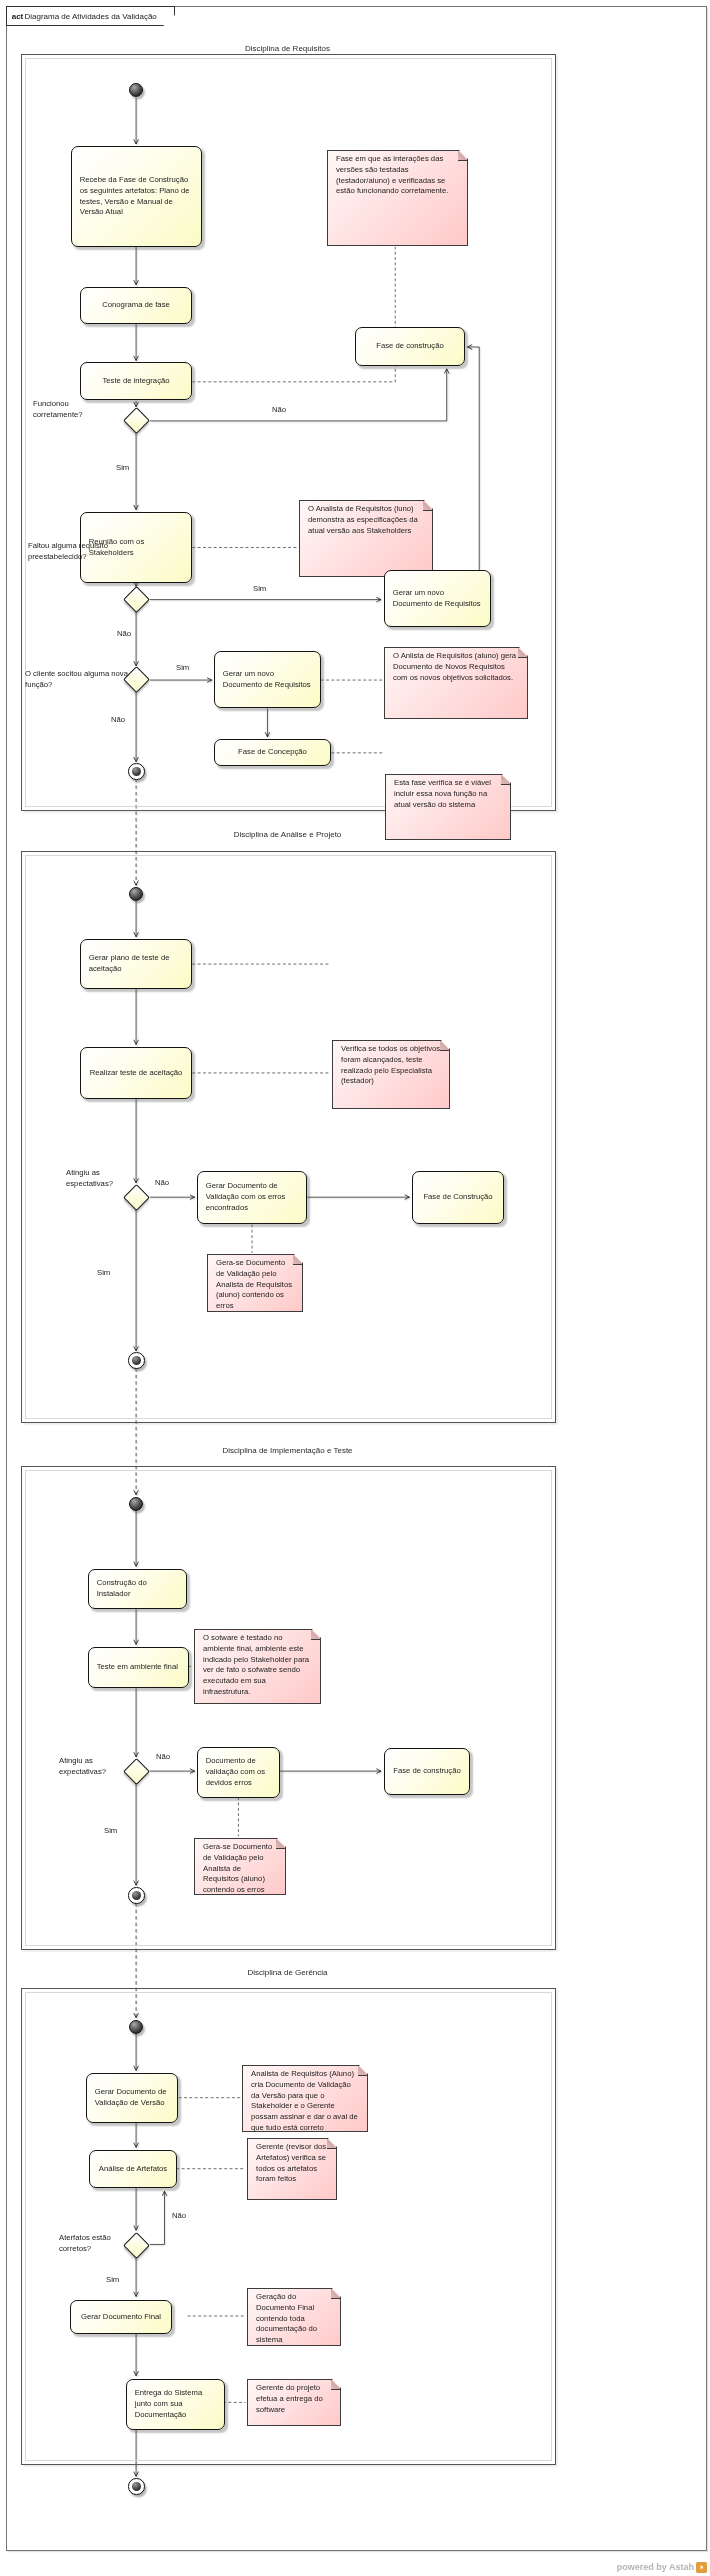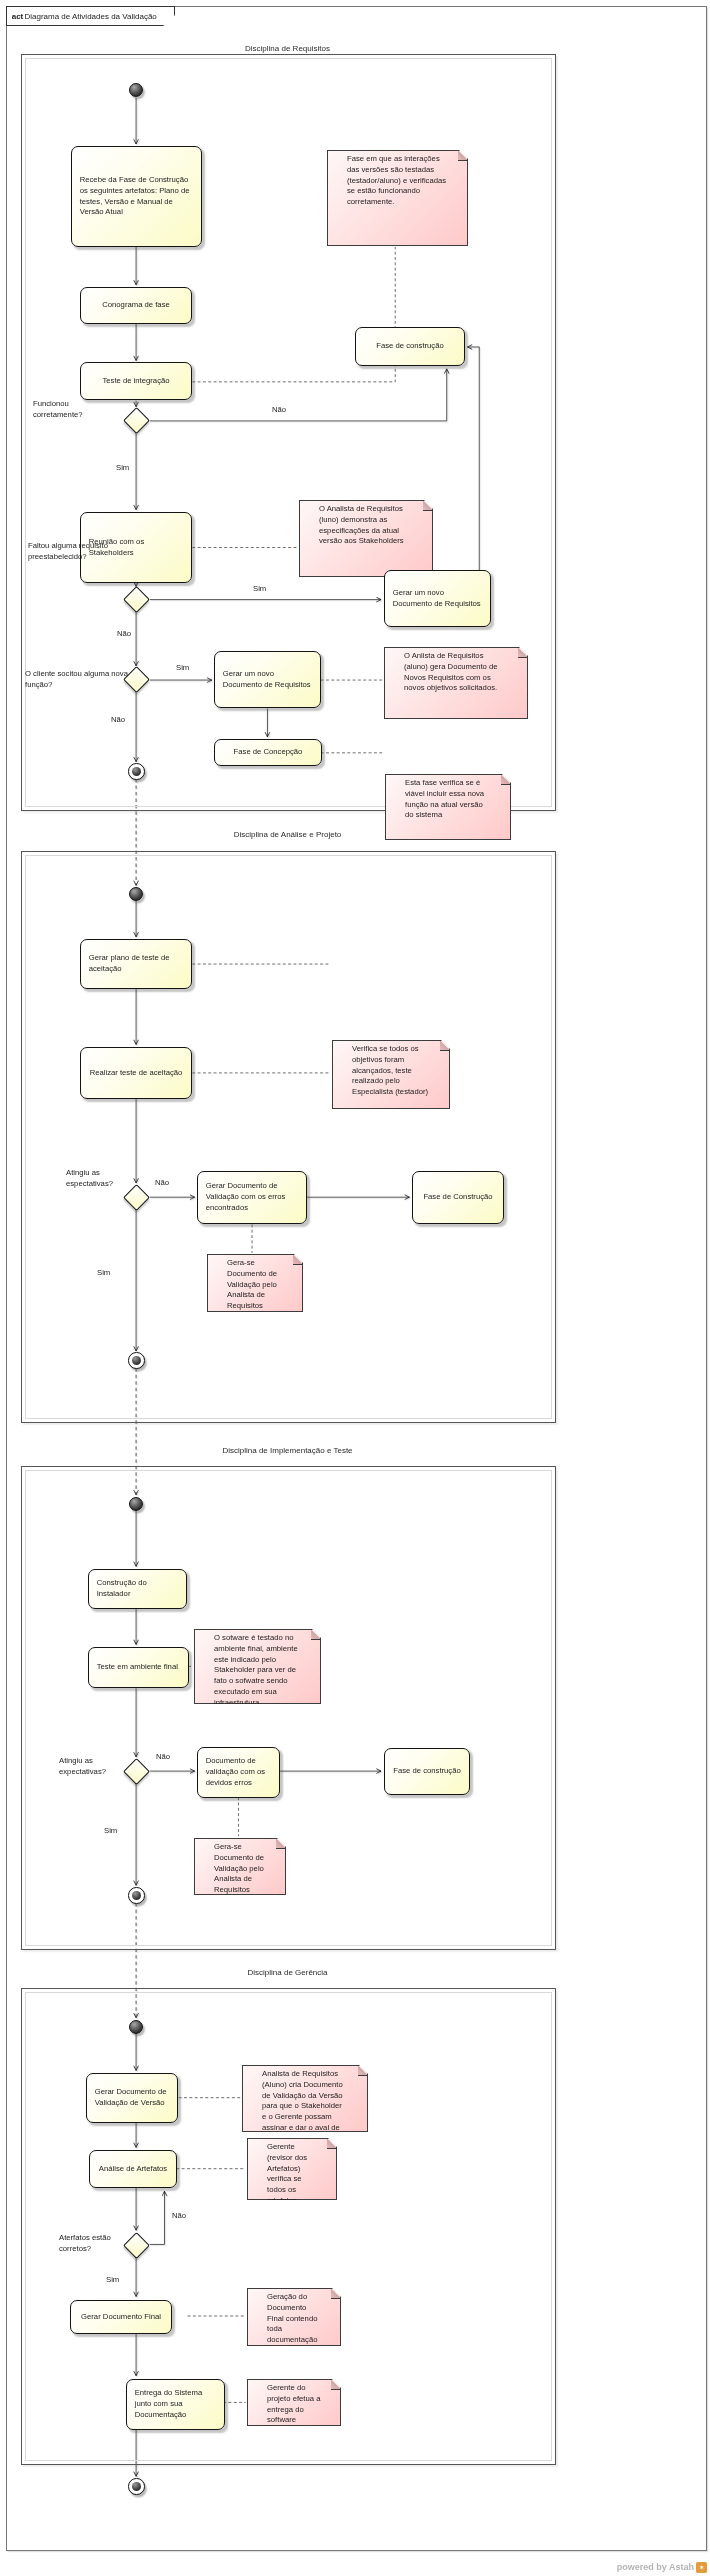--- a/index.html
+++ b/index.html
@@ -14,21 +14,21 @@
   .frame{position:absolute;border:0.9px solid #555;box-shadow:1.8px 1.8px 1.2px rgba(0,0,0,0.07);}
   .frame-inner{position:absolute;left:3px;top:3px;right:3px;bottom:3px;border:0.6px solid #d9d9d9;}
   .sec-label{position:absolute;left:21px;width:533px;text-align:center;font-size:8px;color:#2a2a2a;}
   .node{position:absolute;border:1.5px solid #141414;border-radius:7px;box-sizing:border-box;
     background:linear-gradient(135deg,#ffffff 0%,#fffef0 35%,var(--c-activity) 100%);
     box-shadow:2.4px 2.4px 1.8px rgba(90,90,90,0.35);display:flex;align-items:center;justify-content:center;
     font-size:7.7px;line-height:1.42;padding:3.6px 6px;text-align:center;}
   .node.al{justify-content:flex-start;text-align:left;padding-left:7.7px;}
   .note{position:absolute;border:0.8px solid #3c3c3c;box-sizing:border-box;
     background:linear-gradient(135deg,#fff7f7 0%,#ffe2e2 45%,var(--c-note) 100%);
-    box-shadow:2.4px 2.4px 1.8px rgba(90,90,90,0.3);font-size:7.7px;line-height:1.4;padding:3px 19px;
+    box-shadow:2.4px 2.4px 1.8px rgba(90,90,90,0.3);font-size:7.7px;line-height:1.4;padding:3px 8px;
     clip-path:polygon(0 0,calc(100% - 9px) 0,100% 9px,100% 100%,0 100%);}
   .fold{position:absolute;top:0;right:0;width:9px;height:9px;
     background:linear-gradient(to bottom left,transparent 48%,#caa 50%,#e9baba 100%);
     border-bottom:0.6px solid #3c3c3c;}
   .diamond{position:absolute;width:19px;height:19px;transform:rotate(45deg);
     border:1.2px solid #141414;border-radius:1.8px;box-sizing:border-box;
     background:linear-gradient(135deg,#ffffff,var(--c-activity));
     box-shadow:1.8px 1.8px 1.8px rgba(90,90,90,0.35);}
   .initial{position:absolute;width:14px;height:14px;border-radius:50%;border:0.6px solid #111;
     background:radial-gradient(circle at 35% 28%,#a9a9a9,#4a4a4a 55%,#111 95%);
@@ -177,21 +177,21 @@
   <div class="guard" style="left:111px;top:715px;">Não</div>
 
   <div class="node al" style="left:214px;top:651px;width:107px;height:57px;">
     <span>Gerar um novo Documento de Requisitos</span>
   </div>
   <div class="note" style="left:384px;top:647px;width:144px;height:72px;">
     <div class="fold"></div>
     <span>O Anlista de Requisitos (aluno) gera Documento de Novos Requisitos com os novos objetivos solicitados.</span>
   </div>
 
-  <div class="node" style="left:214px;top:739px;width:108px;height:27px;">
+  <div class="node" style="left:214px;top:739px;width:117px;height:27px;">
     <span>Fase de Concepção</span>
   </div>
   <div class="note" style="left:385px;top:727px;width:126px;height:66px;margin-top:47px;">
     <div class="fold"></div>
     <span>Esta fase verifica se é viável incluir essa nova função na atual versão do sistema</span>
   </div>
 
   <div class="final" style="left:128px;top:763px;">
       <div class="dot"></div>
     </div>

